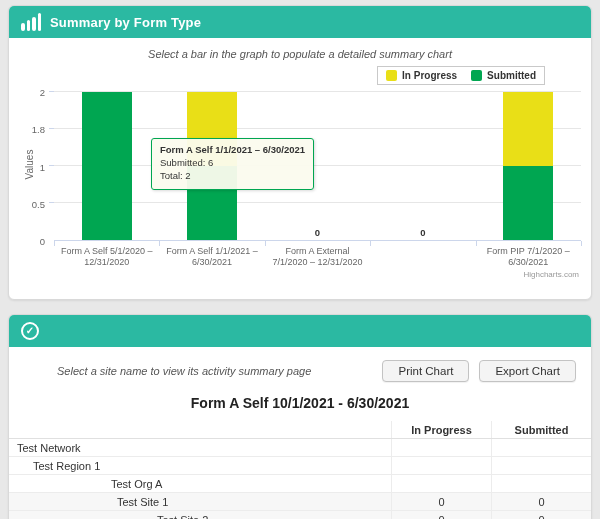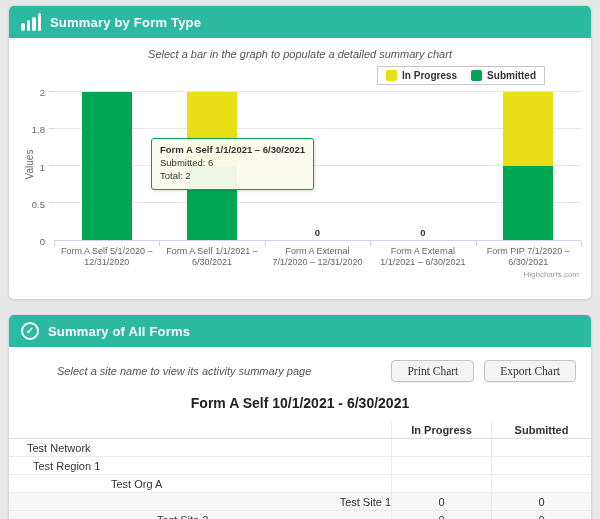--- a/index.html
+++ b/index.html
@@ -51,21 +51,21 @@
   .tooltip { position:absolute; left:134px; top:74px; z-index:4; background:rgba(251,251,238,0.95); border:1px solid #00a651; border-radius:3px; padding:5px 8px 6px 8px; font-size:9.5px; color:#333; box-shadow:1px 1px 3px rgba(0,0,0,0.15); white-space:nowrap; }
   .tooltip-title { font-weight:bold; margin-bottom:2px; }
   .tooltip-line { line-height:1.35; }
 
   .credits { position:absolute; right:4px; top:206px; font-size:8px; color:#999; }
 
   
   .p2-toprow { display:flex; align-items:center; justify-content:space-between; padding:13px 15px 0 48px; }
   .p2-subtitle { font-style:italic; font-size:11px; color:#555; }
   .btn-row { display:flex; gap:10px; }
-  .btn { background:#f4f4f4; border:1px solid #c3c3c3; border-radius:4px; font-size:11.5px; color:#333; padding:4px 15px; cursor:pointer; font-family:Liberation Serif, serif; box-shadow:0 1px 1px rgba(0,0,0,0.06); }
+  .btn { background:#f4f4f4; border:1px solid #c3c3c3; border-radius:4px; font-size:11.5px; color:#333; padding:4px 15px; cursor:pointer; font-family:Liberation Sans, sans-serif; box-shadow:0 1px 1px rgba(0,0,0,0.06); }
 
   .table-title { text-align:center; font-weight:bold; font-size:14px; color:#222; margin:13px 0 10px 0; }
 
   .summary-table { width:100%; font-size:11px; }
   .trow { display:flex; height:18px; align-items:center; border-bottom:1px solid #ececec; }
   .trow.header { border-bottom:1px solid #e0e0e0; }
   .trow.shaded { background:#f7f7f7; }
   .tcell.name { flex:1; color:#333; }
   .tcell.val { width:100px; text-align:center; border-left:1px solid #ececec; align-self:stretch; display:flex; align-items:center; justify-content:center; }
   .trow.header .tcell.val { font-weight:bold; color:#333; }
@@ -131,74 +131,72 @@
         <div class="xtick" style="left: 20%;"></div>
         <div class="xtick" style="left: 40%;"></div>
         <div class="xtick" style="left: 60%;"></div>
         <div class="xtick" style="left: 80%;"></div>
         <div class="xtick" style="left: 100%;"></div>
       </div>
     <div class="x-labels">
         <div class="xlabel" style="left: 0%; width: 20%;">Form A Self 5/1/2020 – 12/31/2020</div>
         <div class="xlabel" style="left: 20%; width: 20%;">Form A Self 1/1/2021 – 6/30/2021</div>
         <div class="xlabel" style="left: 40%; width: 20%;">Form A External 7/1/2020 – 12/31/2020</div>
-        <div class="xlabel" style="left: 60%; width: 20%;">Form A External 1/1/2021 – 6/30/2021</div>
         <div class="xlabel" style="left: 80%; width: 20%;">Form PIP 7/1/2020 – 6/30/2021</div>
       </div>
 
     <div class="tooltip">
       <div class="tooltip-title">Form A Self 1/1/2021 – 6/30/2021</div>
       <div class="tooltip-line">Submitted: 6</div>
       <div class="tooltip-line">Total: 2</div>
     </div>
 
     <div class="credits">Highcharts.com</div>
   </div>
 </div>
 
 <div class="panel panel-2">
   <div class="panel-header">
     <span class="check-icon">✓</span>
-    <span class="panel-title">Summary of All Forms</span>
   </div>
 
   <div class="p2-toprow">
     <span class="p2-subtitle">Select a site name to view its activity summary page</span>
     <span class="btn-row">
       <button class="btn">Print Chart</button>
       <button class="btn">Export Chart</button>
     </span>
   </div>
 
   <div class="table-title">Form A Self 10/1/2021 - 6/30/2021</div>
 
   <div class="summary-table">
     <div class="trow header">
       <div class="tcell name"></div>
       <div class="tcell val">In Progress</div>
       <div class="tcell val">Submitted</div>
     </div>
     <div>
         <div class="trow">
-          <div class="tcell name" style="padding-left: 18px;">Test Network</div>
+          <div class="tcell name" style="padding-left: 8px;">Test Network</div>
           <div class="tcell val"></div>
           <div class="tcell val"></div>
         </div>
         <div class="trow">
           <div class="tcell name" style="padding-left: 24px;">Test Region 1</div>
           <div class="tcell val"></div>
           <div class="tcell val"></div>
         </div>
         <div class="trow">
           <div class="tcell name" style="padding-left: 102px;">Test Org A</div>
           <div class="tcell val"></div>
           <div class="tcell val"></div>
         </div>
         <div class="trow shaded">
-          <div class="tcell name row-name-clickable" style="padding-left: 108px; text-align: right;">Test Site 1</div>
+          <div class="tcell name row-name-clickable" style="padding-left: 108px;">Test Site 1</div>
           <div class="tcell val">0</div>
           <div class="tcell val">0</div>
         </div>
         <div class="trow shaded">
           <div class="tcell name row-name-clickable" style="padding-left: 148px;">Test Site 2</div>
           <div class="tcell val">0</div>
           <div class="tcell val">0</div>
         </div>
       </div>
   </div>

